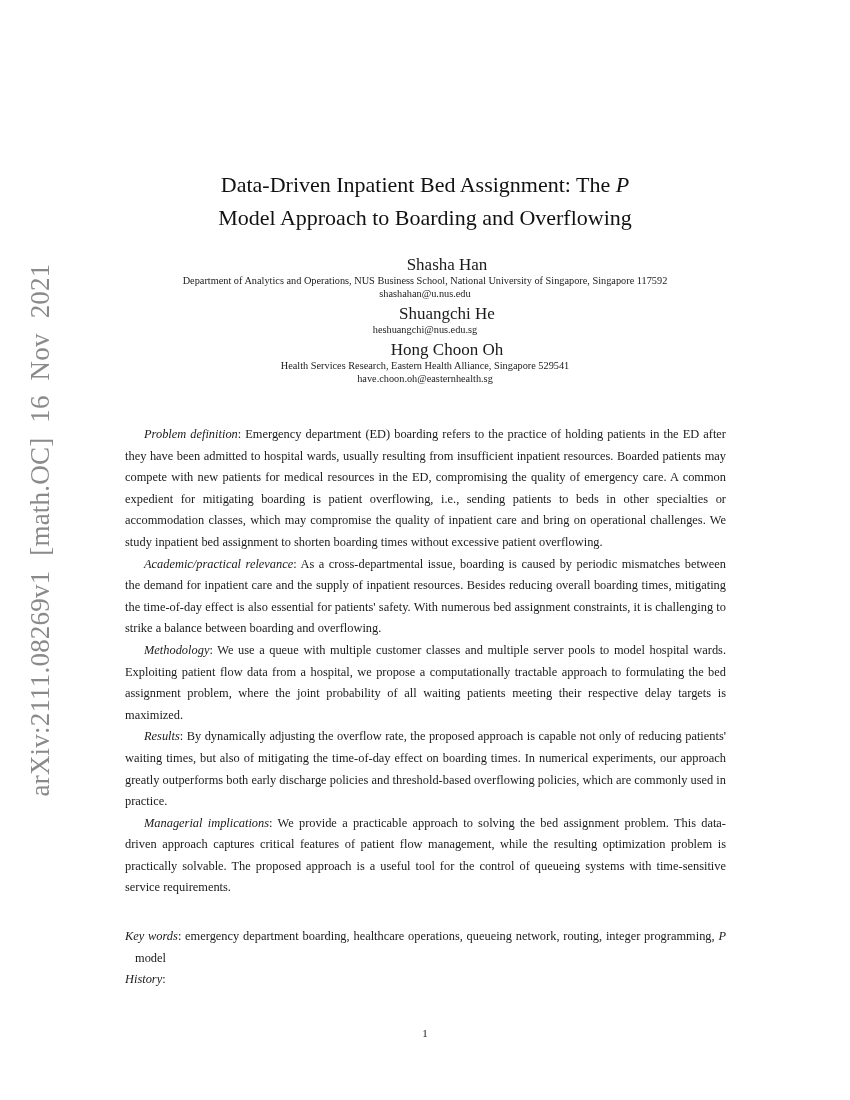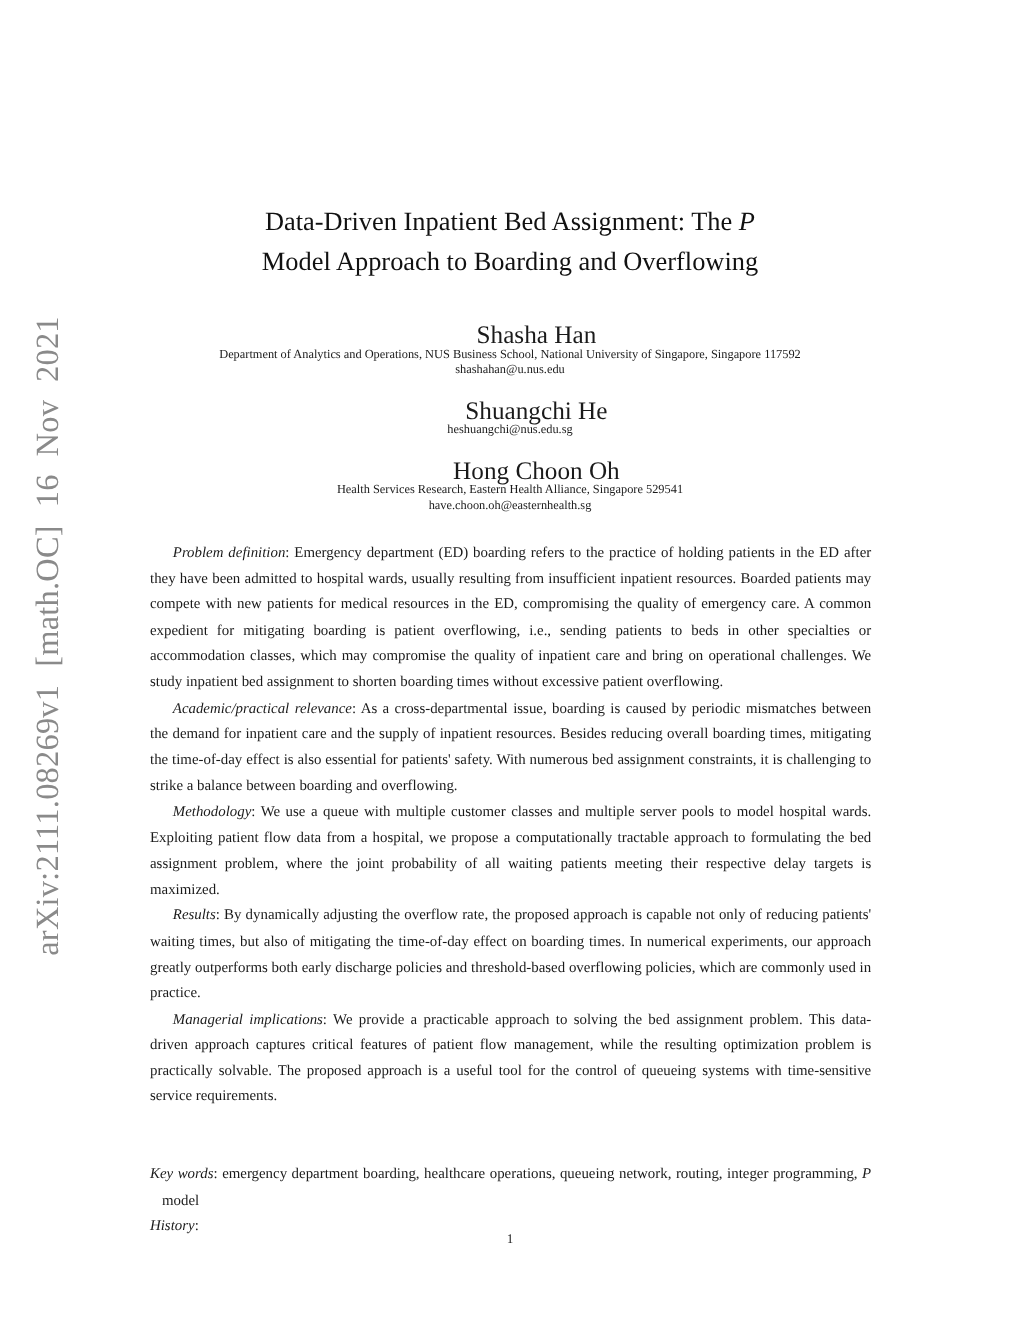--- a/index.html
+++ b/index.html
@@ -6,28 +6,28 @@
   body { width: 850px; height: 1100px; position: relative; overflow: hidden;
          font-family: "Liberation Serif", "DejaVu Serif", serif; color: #1a1a1a; }
   .stamp { position: absolute; left: 20px; top: 270px; width: 40px; height: 520px; }
   .stamp span { position: absolute; left: 50%; top: 50%; white-space: nowrap;
                 transform: translate(-50%, -50%) rotate(-90deg);
                 font-size: 27px; color: #8a8a8a; letter-spacing: 0.2px; word-spacing: 8px; }
   .title { position: absolute; top: 168px; left: 0; width: 850px; text-align: center;
            font-size: 22px; line-height: 33px; color: #111; }
   .title i { font-style: italic; }
   .authors { position: absolute; top: 252px; left: 0; width: 850px; text-align: center; }
-  .author-name { font-size: 21px; line-height: 19px; margin-top: 18px; padding-left: 44px; }
+  .author-name { font-size: 17px; line-height: 19px; margin-top: 3px; padding-left: 44px; }
   .affil { font-size: 10.3px; line-height: 13px; }
   .email { font-size: 10.3px; line-height: 13px; margin-bottom: 4px; }
-  .abstract { position: absolute; top: 450px; left: 125px; width: 601px; font-size: 12.4px;
+  .abstract { position: absolute; top: 424px; left: 125px; width: 601px; font-size: 12.4px;
               line-height: 21.6px; text-align: justify; }
   .abstract p { margin: 0 0 0 0; text-indent: 19px; }
   .abstract .label { font-style: italic; }
-  .keywords { position: absolute; top: 968px; left: 125px; width: 601px; font-size: 12.4px; line-height: 21.6px; }
+  .keywords { position: absolute; top: 926px; left: 125px; width: 601px; font-size: 12.4px; line-height: 21.6px; }
   .kw { padding-left: 10px; text-indent: -10px; margin: 0; text-align: justify; }
   .kw i, .hist i { font-style: italic; }
   .hist { margin: 0; }
   .page-num { position: absolute; top: 1027px; left: 0; width: 850px; text-align: center; font-size: 11px; }
 </style>
 </head>
 <body>
 
 <div class="stamp">
   <span>arXiv:2111.08269v1  [math.OC]  16 Nov 2021</span>

